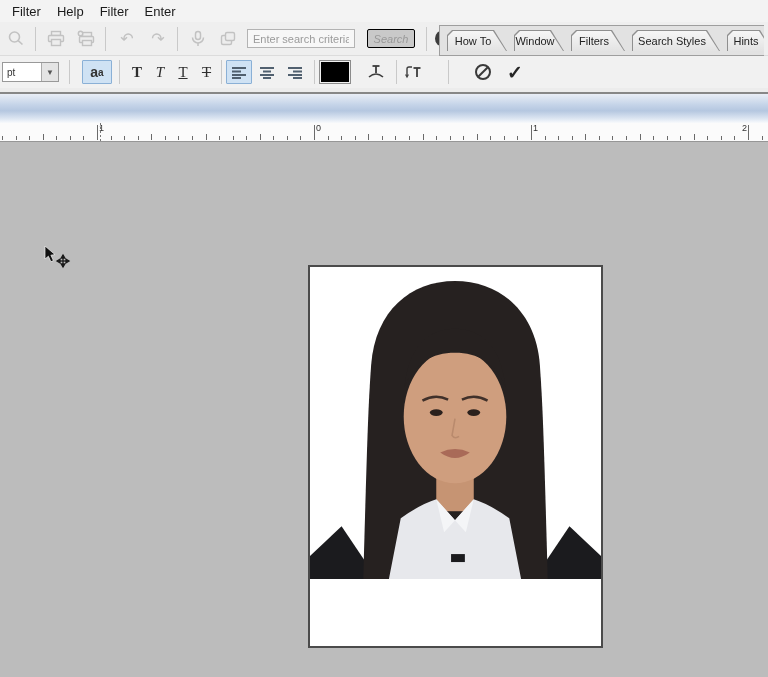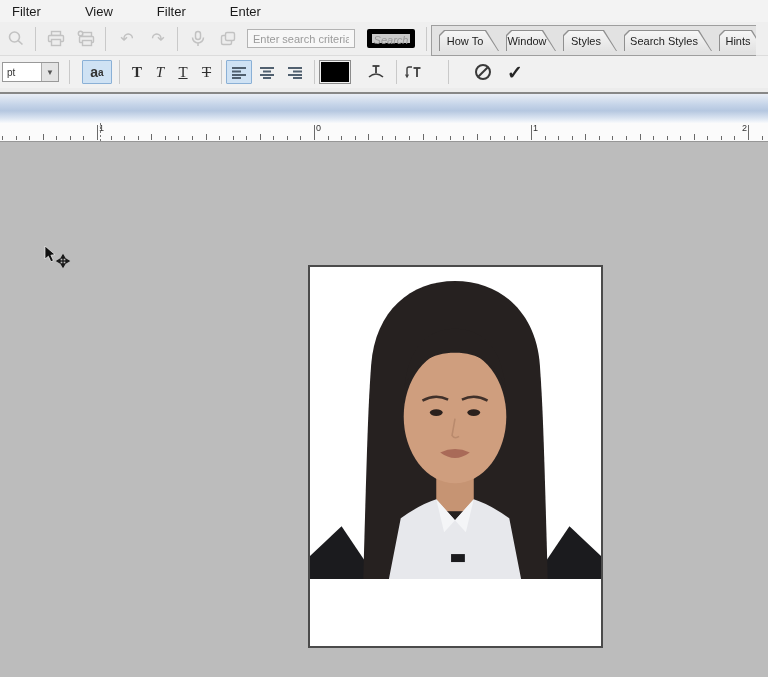--- a/index.html
+++ b/index.html
@@ -2,40 +2,40 @@
 <html><head>
 <meta charset="utf-8">
 <style>
   * { margin:0; padding:0; box-sizing:border-box; }
   html,body { width:768px; height:677px; overflow:hidden; background:#bcbcbc;
               font-family:"Liberation Sans", sans-serif; }
   .app { position:relative; width:768px; height:677px; }
 
   
   .menubar { position:absolute; left:0; top:0; width:768px; height:22px;
-             background:#f3f3f3; display:flex; align-items:center; padding-left:4px;gap:28px; }
+             background:#f3f3f3; display:flex; align-items:center; padding-left:4px; }
   .menu-item { font-size:13px; color:#1b1b1b; padding:2px 8px; cursor:default; }
 
   
   .shortcutbar { position:absolute; left:0; top:22px; width:768px; height:34px;
                  background:#efefef; border-bottom:1px solid #dcdcdc;
                  display:flex; align-items:center; }
   .vsep { width:1px; height:24px; background:#c9c9c9; flex:0 0 auto; }
   .icon-btn { width:22px; height:22px; display:flex; align-items:center; justify-content:center; flex:0 0 auto; }
   .glyph-dis { font-size:16px; color:#c2c2c2; line-height:1; }
   .search-input { width:108px; height:19px; border:1px solid #b3b3b3; background:#f7f7f7;
                   font-size:11px; padding:0 5px; color:#444; }
   .search-input::placeholder { color:#9b9b9b; }
-  .search-btn { width:48px; height:19px; background:#c9c9c9; border:5px solid #000000;
+  .search-btn { width:48px; height:19px; background:#c9c9c9; border:1px solid #000000;
                 border-radius:2px; font-size:11px; color:#999;font-style:italic; }
   .help-circle { width:17px; height:17px; border-radius:50%; background:#3d3d3d; color:#fff;
                  font-size:12px; font-weight:bold; display:flex; align-items:center; justify-content:center; }
 
   
-  .palette-well { position:absolute; right:12px; top:3px; width:325px; height:31px;
+  .palette-well { position:absolute; right:4px; top:3px; width:325px; height:31px;
                   background:#e2e2e2; border:1px solid #9e9e9e; border-right:none;
                   display:flex; align-items:flex-end; padding:0 0 4px 7px; overflow:hidden; }
   .tab { height:21px; background:#8f8f8f; padding:1px 1px 0 1px; margin-right:7px; flex:0 0 auto;
          clip-path:polygon(0 100%, 0 5px, 5px 0, calc(100% - 13px) 0, 100% 100%); }
   .tab-inner { height:100%; background:linear-gradient(#f6f6f6,#e3e3e3);
                clip-path:polygon(0 100%, 0 5px, 5px 0, calc(100% - 13px) 0, 100% 100%);
                display:flex; align-items:center; justify-content:center;
                font-size:11px; color:#222; padding:0 16px 0 8px; white-space:nowrap; }
 
   
@@ -79,21 +79,21 @@
                    padding-left:26px; display:flex; align-items:center; }
   .cursor { position:absolute; left:44px; top:103px; }
 </style>
 </head>
 <body>
 
 <div class="app">
 
   <div class="menubar">
     <span class="menu-item">Filter</span>
-    <span class="menu-item">View</span>
+    <span class="menu-item">Help</span>
     <span class="menu-item">Filter</span>
     <span class="menu-item">Enter</span>
   </div>
 
   <div class="shortcutbar">
     <div class="icon-btn" style="margin-left:5px">
       <svg width="20" height="20" viewBox="0 0 20 20">
           <g stroke="#c2c2c2" stroke-width="1.6" fill="none">
         <circle cx="8.5" cy="8" r="5"></circle>
             <line x1="12.2" y1="11.6" x2="16.5" y2="15.5"></line>
@@ -151,21 +151,21 @@
     <div class="help-circle" style="margin-left:8px">?</div>
 
     <div class="palette-well">
       <div class="tab" style="width:60px">
         <div class="tab-inner">How To</div>
         </div>
       <div class="tab" style="width:50px">
         <div class="tab-inner">Window</div>
         </div>
       <div class="tab" style="width:54px">
-        <div class="tab-inner">Styles</div>
+        <div class="tab-inner">Filters</div>
         </div>
       <div class="tab" style="width:88px">
         <div class="tab-inner">Search Styles</div>
         </div>
       <div class="tab" style="width:46px">
         <div class="tab-inner">Hints</div>
         </div>
 
     </div>
   </div>

